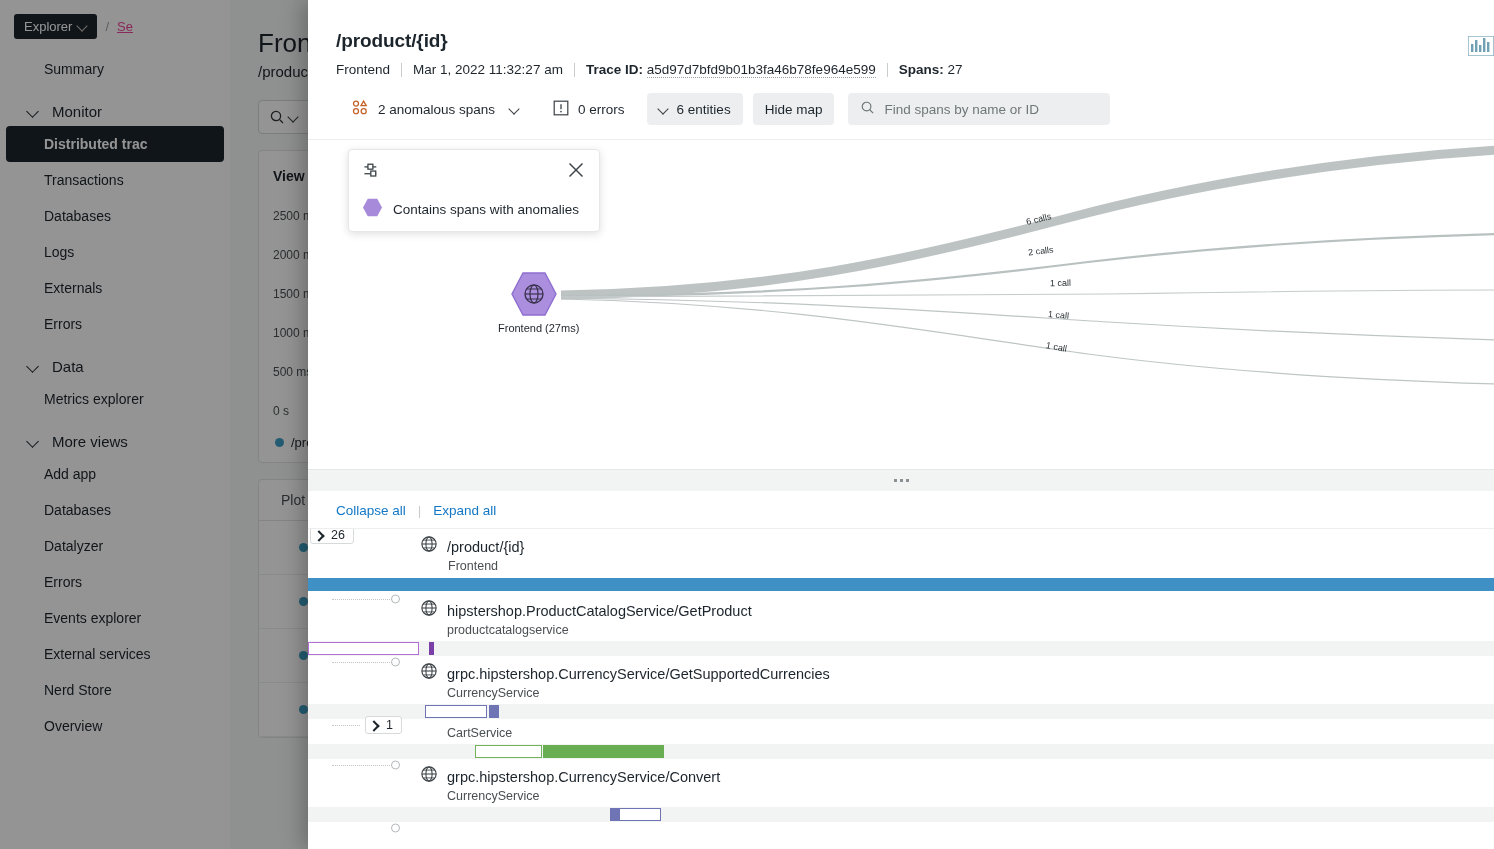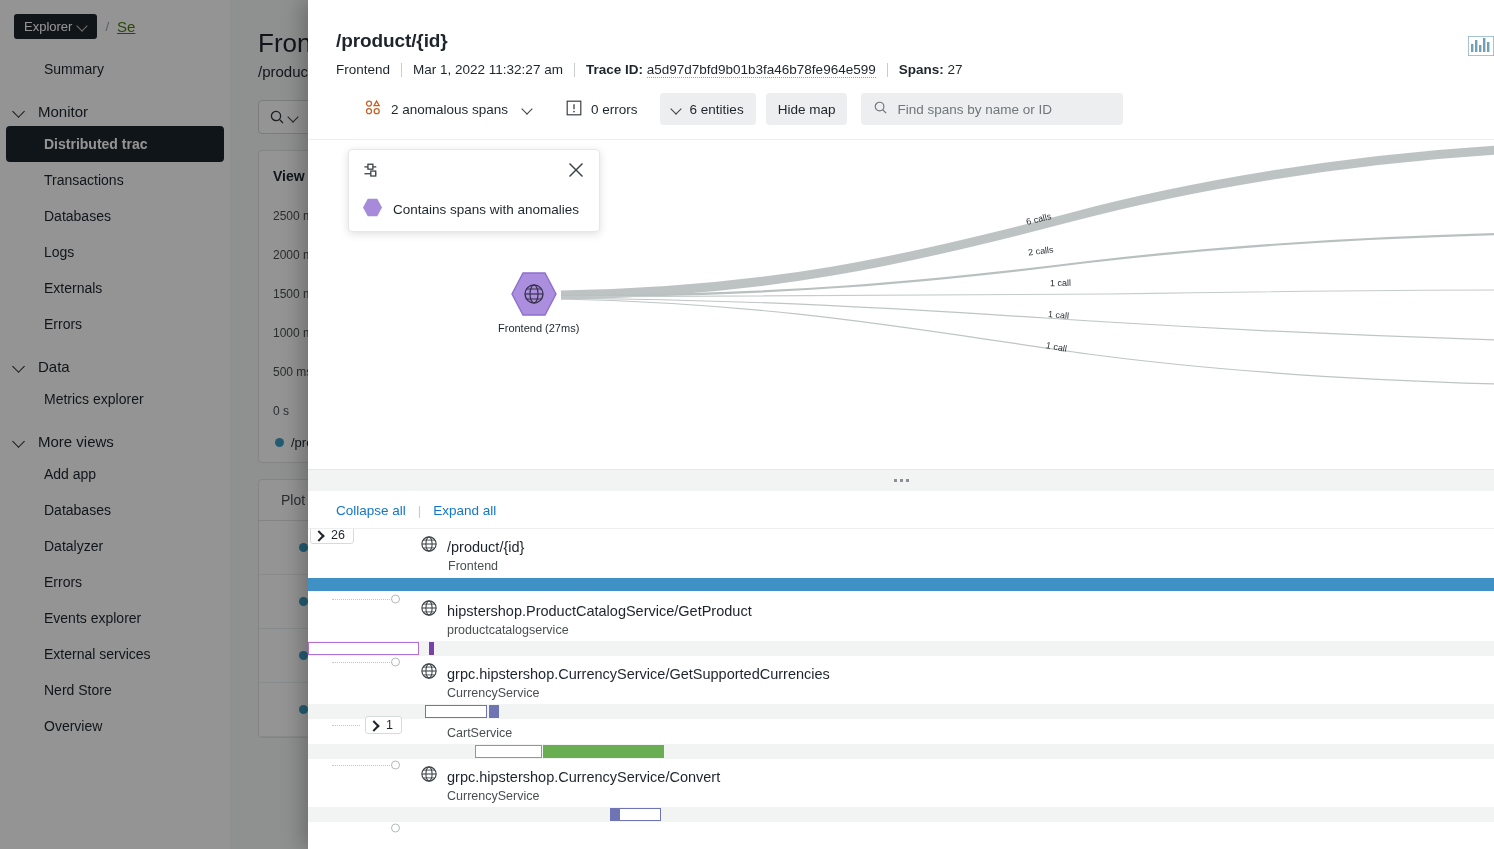--- a/index.html
+++ b/index.html
@@ -25,34 +25,34 @@
   .bg-crumb {
     display: flex; align-items: center; gap: 8px;
     padding: 0 14px 12px 14px; font-size: 13px;
   }
   .crumb-pill {
     background: #1d252c; color: #fff;
     border-radius: 3px; padding: 5px 10px;
     font-size: 13px; display: inline-flex; align-items: center; gap: 6px;
   }
   .crumb-sep { color: #9aa0a6; font-size: 13px; }
-  .crumb-text { color: #4d7c0f; font-size: 15px; text-decoration: underline; }
+  .crumb-text { color: #ec4899; font-size: 13px; text-decoration: underline; }
 
   .nav-item {
     padding: 8px 14px 8px 44px;
     font-size: 14px; color: #1d252c;
     cursor: pointer; line-height: 20px;
   }
   .nav-item.active {
     background: #1d252c; color: #ffffff; font-weight: bold;
     margin: 0 6px; border-radius: 4px;
     padding-left: 38px;
   }
   .nav-group {
-    padding: 16px 14px 6px 14px;
+    padding: 16px 14px 6px 28px;
     font-size: 15px; color: #1d252c;
     display: flex; align-items: center; gap: 12px;
   }
   .nav-group .chev {
     display: inline-block; width: 12px; height: 12px;
     position: relative;
   }
   .nav-group .chev::before {
     content: ""; position: absolute; left: 0; top: 1px;
     width: 8px; height: 8px;
@@ -114,21 +114,21 @@
   .m-meta .lbl { font-weight: bold; }
   .m-meta .dotted { border-bottom: 1px dotted #9aa0a6; }
 
   .chart-corner {
     position: absolute; right: 0px; top: 36px;
     width: 26px; height: 20px; overflow: hidden;
   }
 
   .toolbar {
     display: flex; align-items: center; gap: 10px;
-    padding: 16px 0 14px 45px;
+    padding: 16px 0 14px 32px;
   }
   .tb-btn {
     height: 32px; border-radius: 4px; display: inline-flex; align-items: center;
     gap: 9px; padding: 0 12px; font-size: 13.5px; color: #1d252c;
     cursor: pointer; background: transparent; border: none;
     font-family: "Liberation Sans", sans-serif;
   }
   .tb-btn.filled { background: #eceeef; }
   .chev-dn {
     width: 9px; height: 9px; display:inline-block; position: relative;

